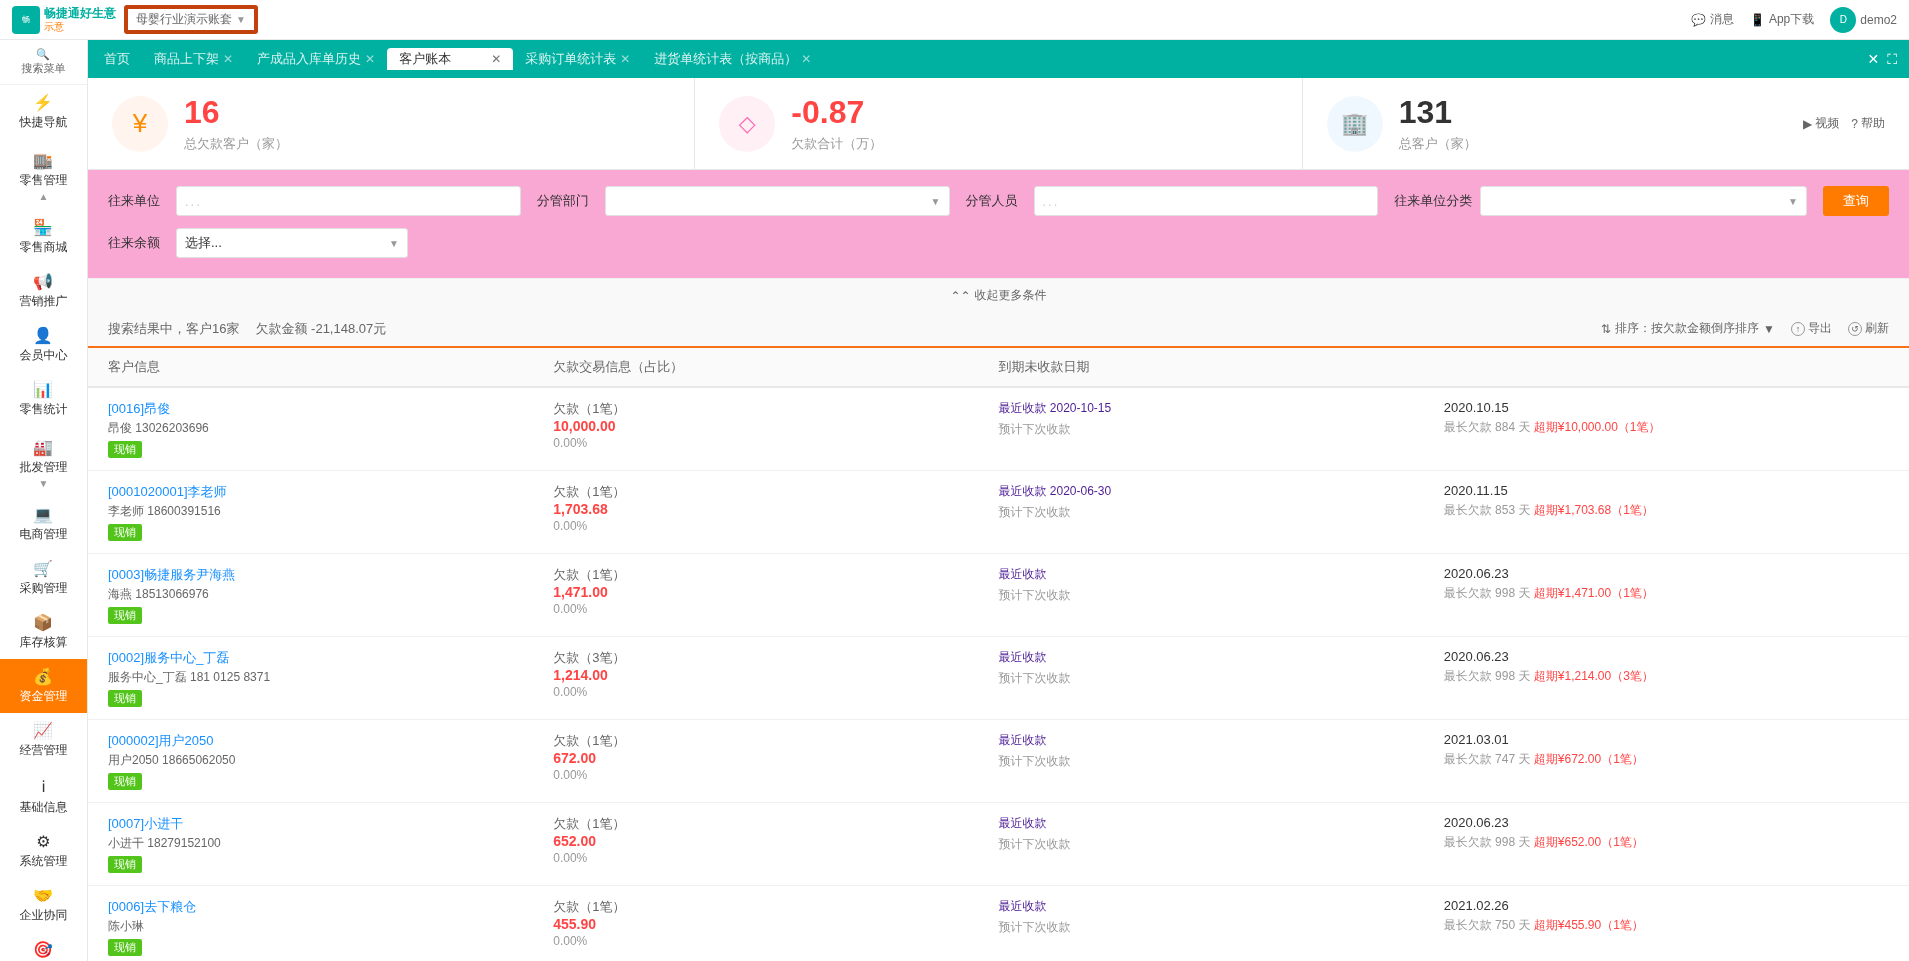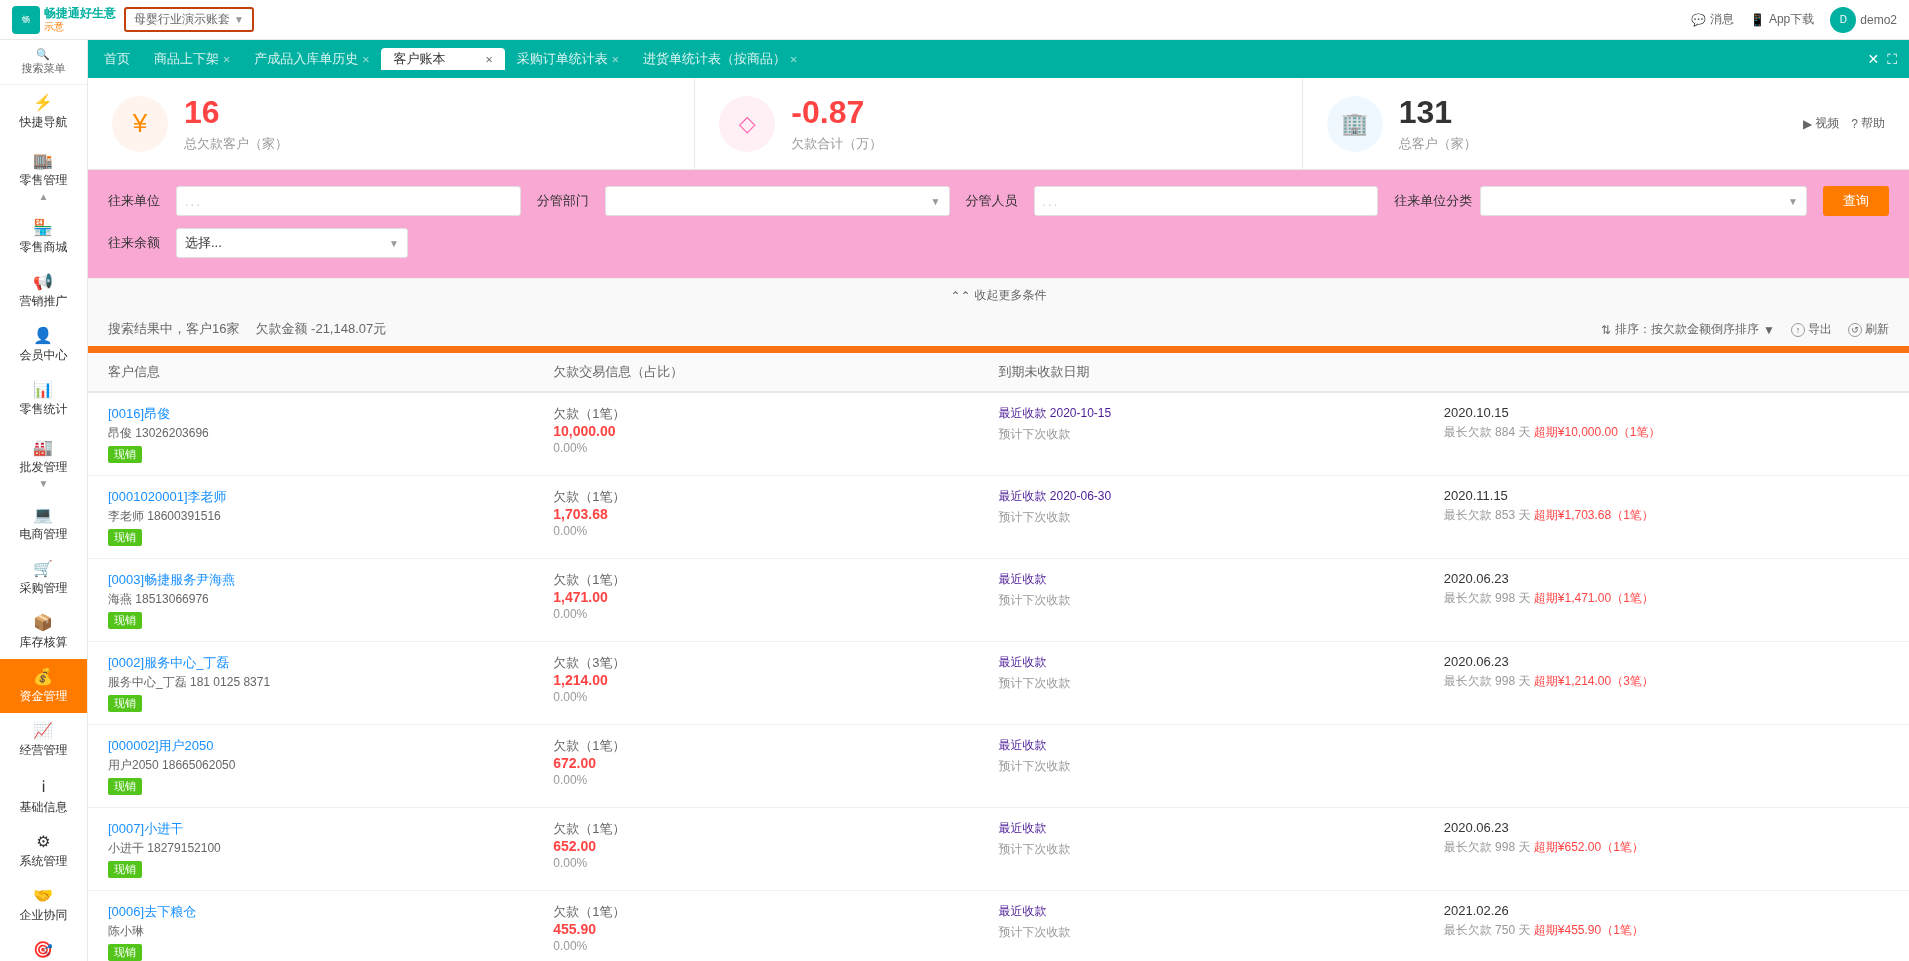--- a/index.html
+++ b/index.html
@@ -4,21 +4,21 @@
   <style>
     * { margin: 0; padding: 0; box-sizing: border-box; }
     body { font-family: 'Microsoft YaHei', Arial, sans-serif; font-size: 13px; background: #f5f5f5; color: #333; overflow-x: hidden; }
 
     
     .topbar { display: flex; align-items: center; justify-content: space-between; background: #fff; height: 40px; padding: 0 12px; border-bottom: 1px solid #e8e8e8; }
     .topbar-left { display: flex; align-items: center; gap: 8px; }
     .logo { display: flex; align-items: center; gap: 4px; }
     .logo-icon { width: 28px; height: 28px; background: #00b0a0; border-radius: 4px; display: flex; align-items: center; justify-content: center; color: white; font-size: 10px; }
     .logo-text { font-size: 12px; color: #00b0a0; font-weight: bold; }
-    .store-selector { display: flex; align-items: center; gap: 4px; font-size: 12px; color: #666; border: 2px solid #c2410c; padding: 2px 8px; border-radius: 3px; cursor: pointer; }
+    .store-selector { display: flex; align-items: center; gap: 4px; font-size: 12px; color: #666; border: 4px solid #c2410c; padding: 2px 8px; border-radius: 3px; cursor: pointer; }
     .store-selector .arrow { font-size: 10px; color: #999; }
     .topbar-right { display: flex; align-items: center; gap: 16px; font-size: 12px; color: #666; }
     .topbar-right .item { display: flex; align-items: center; gap: 4px; cursor: pointer; }
     .avatar { width: 26px; height: 26px; border-radius: 50%; background: #ccc; display: flex; align-items: center; justify-content: center; font-size: 10px; color: white; overflow: hidden; }
 
     
     .main-layout { display: flex; height: calc(100vh - 40px); }
 
     
     .sidebar { width: 88px; background: #fff; border-right: 1px solid #e8e8e8; display: flex; flex-direction: column; overflow-y: auto; }
@@ -27,21 +27,21 @@
     .sidebar-item.active { background: #ff7b00; color: white; }
     .sidebar-item .icon { font-size: 16px; }
     .sidebar-item .expand-arrow { font-size: 10px; color: #999; }
     .sidebar-divider { height: 1px; background: #f0f0f0; margin: 2px 0; }
 
     
     .content-area { flex: 1; display: flex; flex-direction: column; overflow: hidden; }
 
     
     .tabs-bar { display: flex; align-items: center; background: #00b0a0; min-height: 38px; padding: 0 4px; }
-    .tab { display: flex; align-items: center; gap: 4px; padding: 0 12px; height: 22px; font-size: 13px; color: rgba(255,255,255,0.85); cursor: pointer; white-space: nowrap; font-family: Liberation Mono, monospace; }
+    .tab { display: flex; align-items: center; gap: 4px; padding: 0 12px; height: 22px; font-size: 13px; color: rgba(255,255,255,0.85); cursor: pointer; white-space: nowrap; }
     .tab.active { background: #fff; color: #333; border-radius: 4px 4px 0 0; gap: 40px; }
     .tab .close-btn { font-size: 12px; opacity: 0.7; }
     .tabs-controls { margin-left: auto; display: flex; align-items: center; gap: 8px; color: white; font-size: 14px; padding-right: 8px; }
 
     
     .page-content { flex: 1; overflow-y: auto; background: #f5f5f5; padding: 0; }
 
     
     .summary-cards { display: flex; background: #fff; border-bottom: 1px solid #e8e8e8; }
     .summary-card { flex: 1; display: flex; align-items: center; gap: 16px; padding: 16px 24px; border-right: 1px solid #e8e8e8; }
@@ -63,21 +63,21 @@
     .filter-item { display: flex; align-items: center; gap: 8px; flex: 1; }
     .filter-label { font-size: 13px; color: #333; white-space: nowrap; min-width: 60px; }
     .filter-input { flex: 1; border: 1px solid #e0e0e0; border-radius: 3px; padding: 5px 8px; font-size: 13px; color: #333; background: #fff; display: flex; align-items: center; justify-content: space-between; cursor: pointer; min-height: 30px; }
     .filter-input .dots { color: #ccc; letter-spacing: 2px; }
     .filter-select { flex: 1; border: 1px solid #e0e0e0; border-radius: 3px; padding: 5px 8px; font-size: 13px; background: #fff; display: flex; align-items: center; justify-content: space-between; cursor: pointer; min-height: 30px; }
     .filter-select .arrow { color: #999; font-size: 10px; }
     .search-btn { background: #ff7b00; color: white; border: none; border-radius: 3px; padding: 6px 20px; font-size: 13px; cursor: pointer; white-space: nowrap; }
     .collapse-more { display: flex; align-items: center; justify-content: center; gap: 4px; color: #666; font-size: 12px; cursor: pointer; padding: 8px 0; background: #f9f9f9; border-top: 1px solid #f0f0f0; }
 
     
-    .results-bar { display: flex; align-items: flex-end; justify-content: space-between; padding: 8px 20px; background: #f9f9f9; border-bottom: 7px solid #f97316; font-size: 13px; color: #666; }
+    .results-bar { display: flex; align-items: flex-start; justify-content: space-between; padding: 8px 20px; background: #f9f9f9; border-bottom: 2px solid #f97316; font-size: 13px; color: #666; }
     .results-info { display: flex; gap: 16px; }
     .results-actions { display: flex; align-items: center; gap: 16px; font-size: 12px; }
     .sort-selector { display: flex; align-items: center; gap: 4px; cursor: pointer; }
     .action-btn { display: flex; align-items: center; gap: 3px; color: #666; cursor: pointer; }
     .action-btn .circle { width: 14px; height: 14px; border-radius: 50%; border: 1px solid #999; display: flex; align-items: center; justify-content: center; font-size: 9px; }
 
     
     .data-table { width: 100%; background: #fff; }
     .table-header { display: grid; grid-template-columns: 2fr 2fr 2fr 2fr; padding: 10px 20px; border-bottom: 2px solid #e8e8e8; font-size: 13px; color: #666; font-weight: normal; background: #fafafa; }
     .table-row { display: grid; grid-template-columns: 2fr 2fr 2fr 2fr; padding: 12px 20px; border-bottom: 1px solid #f0f0f0; align-items: start; background: #fff; }
@@ -464,20 +464,27 @@
           </div>
           <div>
             <div class="debt-count">欠款（1笔）</div>
             <div class="debt-amount">672.00</div>
             <div class="debt-ratio">0.00%</div>
           </div>
           <div>
             <div class="collection-latest">最近收款</div>
             <div class="collection-next">预计下次收款</div>
           </div>
+          <div>
+            <div class="overdue-date">2021.03.01</div>
+            <div class="overdue-days">
+              <span>最长欠款 747 天</span>
+              <span class="overdue-link">超期¥672.00（1笔）</span>
+            </div>
+          </div>
         </div>
 
         <div class="table-row">
           <div>
             <div class="customer-name">[0007]小进干</div>
             <div class="customer-sub">小进干 18279152100</div>
             <span class="tag">现销</span>
           </div>
           <div>
             <div class="debt-count">欠款（1笔）</div>

